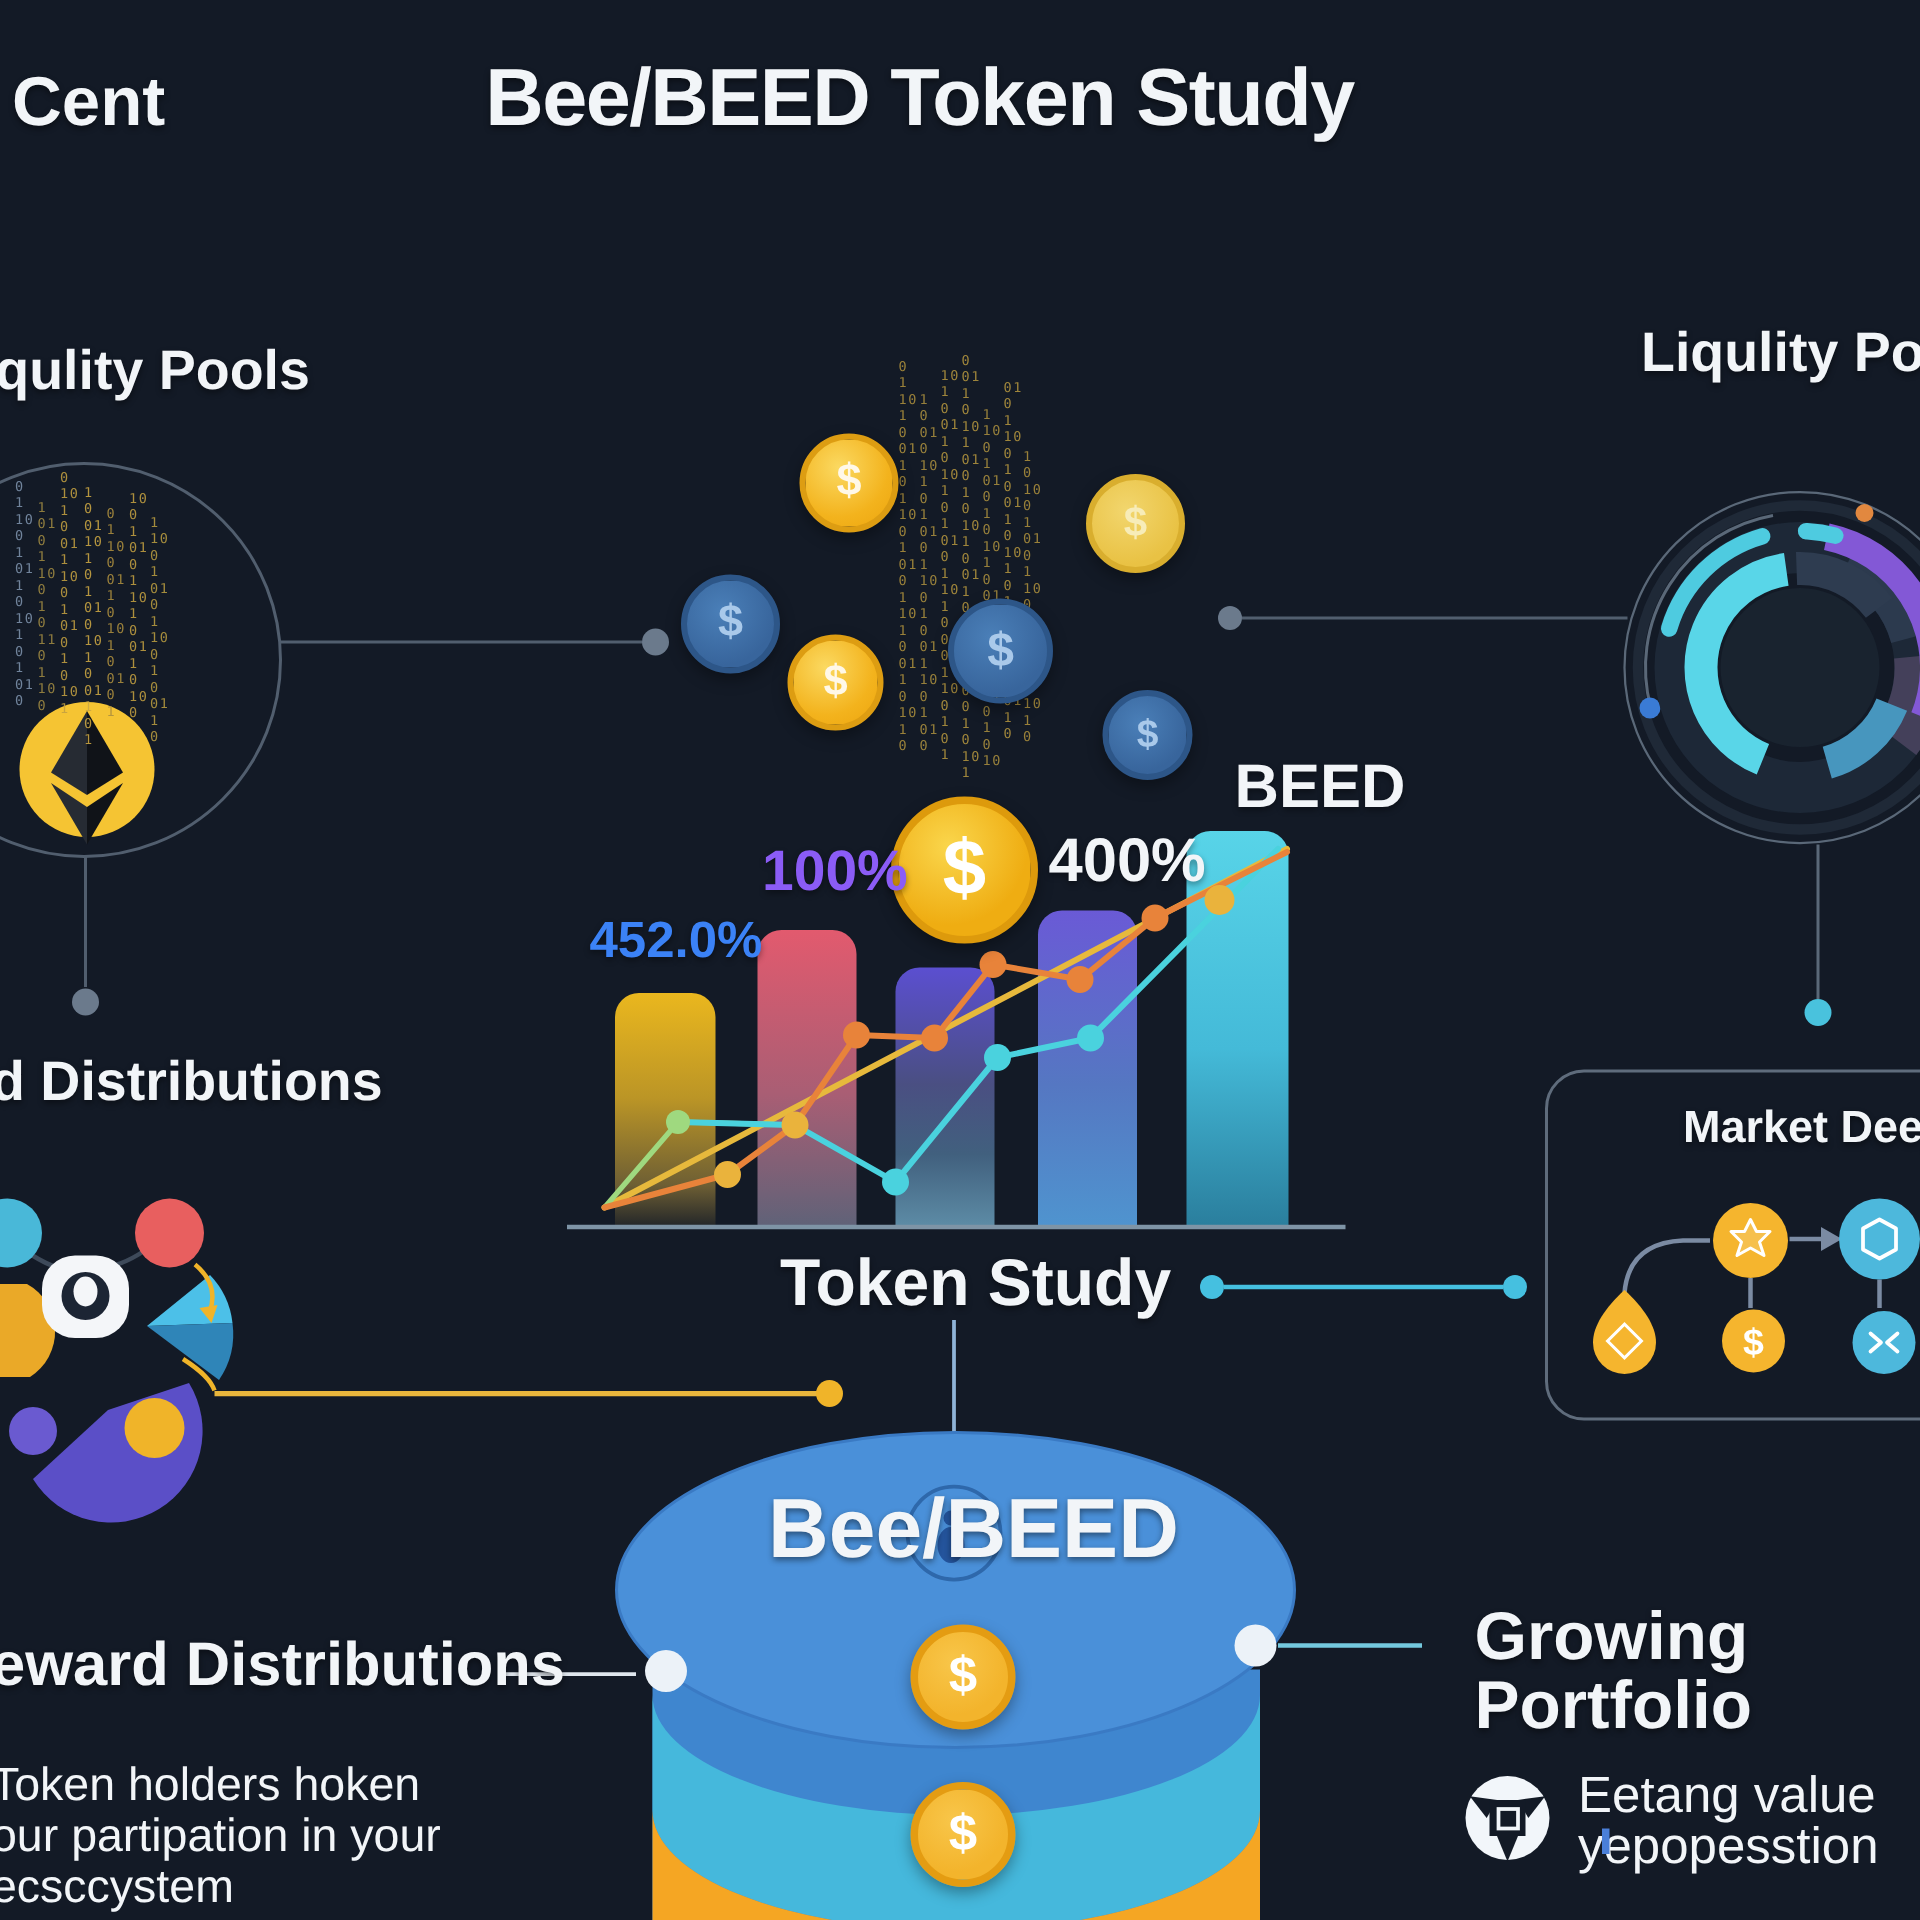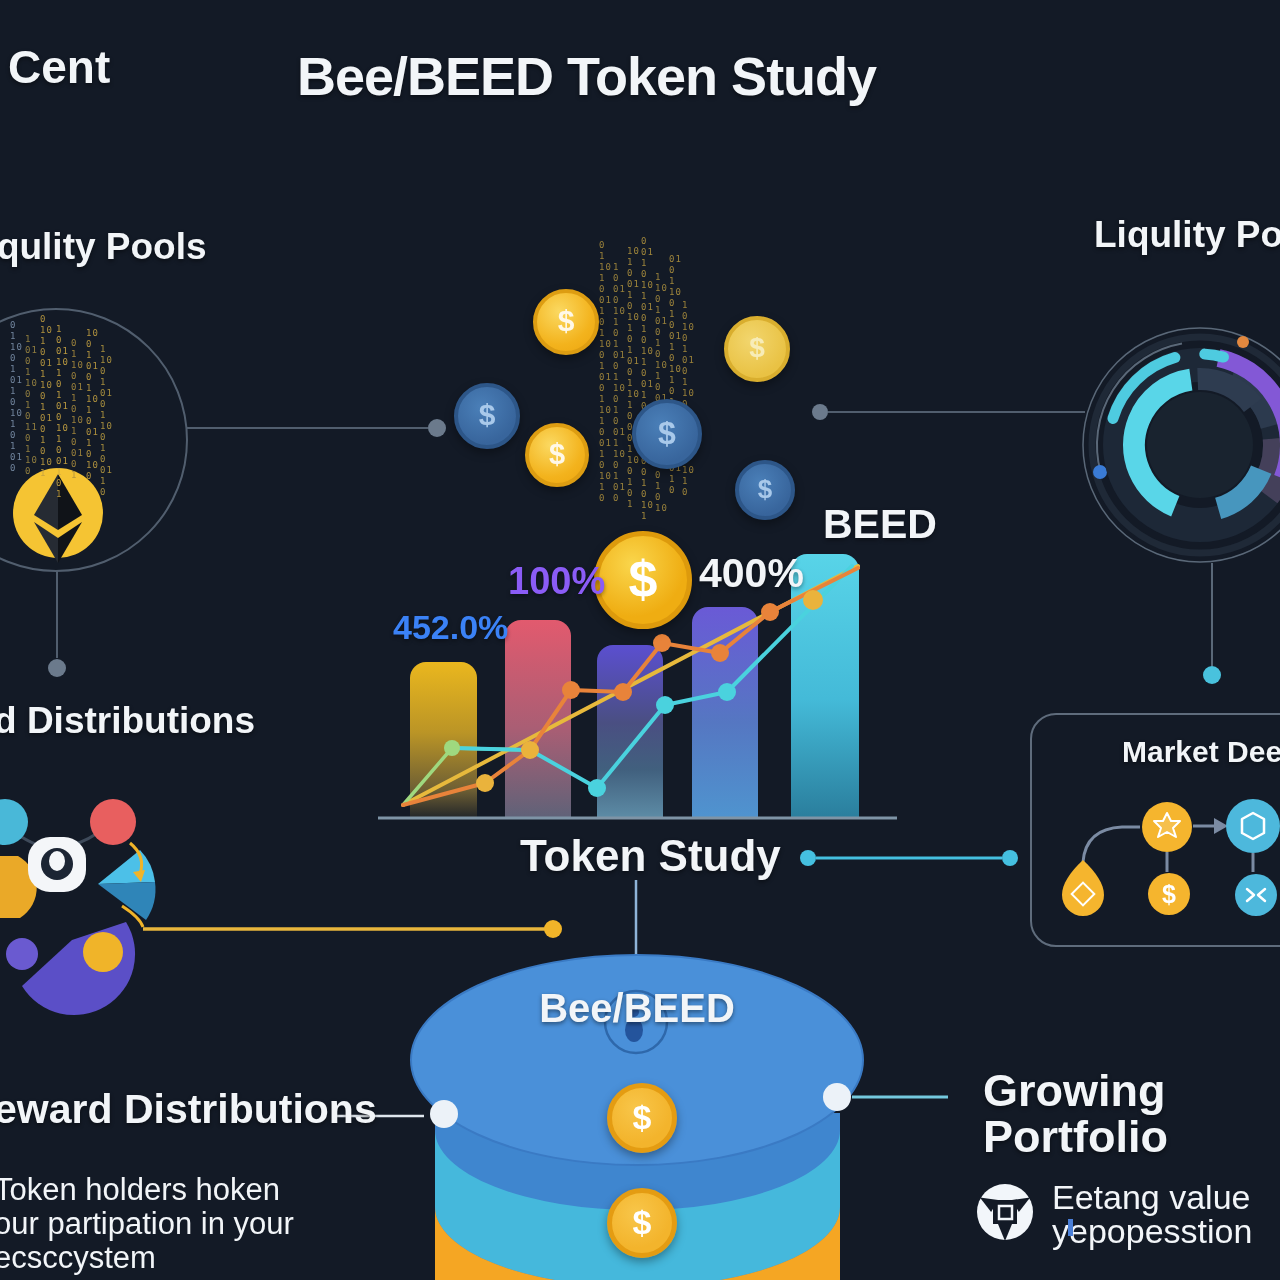--- a/index.html
+++ b/index.html
@@ -1,29 +1,29 @@
 <!DOCTYPE html>
 <html><head>
 <meta charset="utf-8">
 <style>
   html,body{margin:0;padding:0;background:#0c1018;}
   .stage{position:relative;width:1280px;height:1280px;overflow:hidden;background:#131a26;
          font-family:"Liberation Sans",sans-serif;color:#f2f5f8;}
   .layer{position:absolute;left:0;top:0;width:1280px;height:1280px;}
   .txt{position:absolute;white-space:nowrap;text-shadow:0 2px 4px rgba(0,0,0,.45);}
   .brand{left:8px;top:40px;font-size:46px;font-weight:700;}
-  .main-title{left:297px;top:34px;width:632px;text-align:left;font-size:54px;font-weight:700;letter-spacing:-1px;margin-top:11px;}
+  .main-title{left:297px;top:34px;width:632px;text-align:center;font-size:54px;font-weight:700;letter-spacing:-1px;}
   .pool-left{left:-36px;top:226px;font-size:37px;font-weight:700;}
   .pool-right{left:1094px;top:214px;font-size:37px;font-weight:700;}
   .mid-left{left:-6px;top:700px;font-size:37px;font-weight:700;}
   .bl-heading{left:-6px;top:1086px;font-size:41px;font-weight:700;}
   .bl-line{left:-6px;font-size:31px;font-weight:400;text-shadow:none;}
   .bl-1{top:1172px}.bl-2{top:1206px}.bl-3{top:1240px}
   .token-title{left:520px;top:831px;width:250px;text-align:center;font-size:44px;font-weight:700;}
-  .cyl-label{left:512px;top:986px;width:250px;text-align:center;font-size:40px;font-weight:700;}
+  .cyl-label{left:512px;top:986px;width:250px;text-align:center;font-size:56px;font-weight:700;}
   .grow1{left:983px;top:1065px;font-size:45px;font-weight:700;}
   .grow2{left:983px;top:1111px;font-size:45px;font-weight:700;}
   .sub1{left:1052px;top:1178px;font-size:34px;font-weight:400;text-shadow:none;}
   .sub2{left:1052px;top:1212px;font-size:34px;font-weight:400;text-shadow:none;}
   .panel-title{left:1122px;top:735px;font-size:30px;font-weight:700;}
   .glitch{position:absolute;left:1068px;top:1219px;width:5px;height:17px;background:#4a7fd8;}
   .panel{position:absolute;left:1030px;top:713px;width:272px;height:230px;
          border:2px solid #5f6c7c;border-radius:26px;}
   .rain-col{position:absolute;white-space:pre;font-family:"DejaVu Sans Mono",monospace;
             font-size:9px;line-height:11px;letter-spacing:1px;opacity:.88;}

